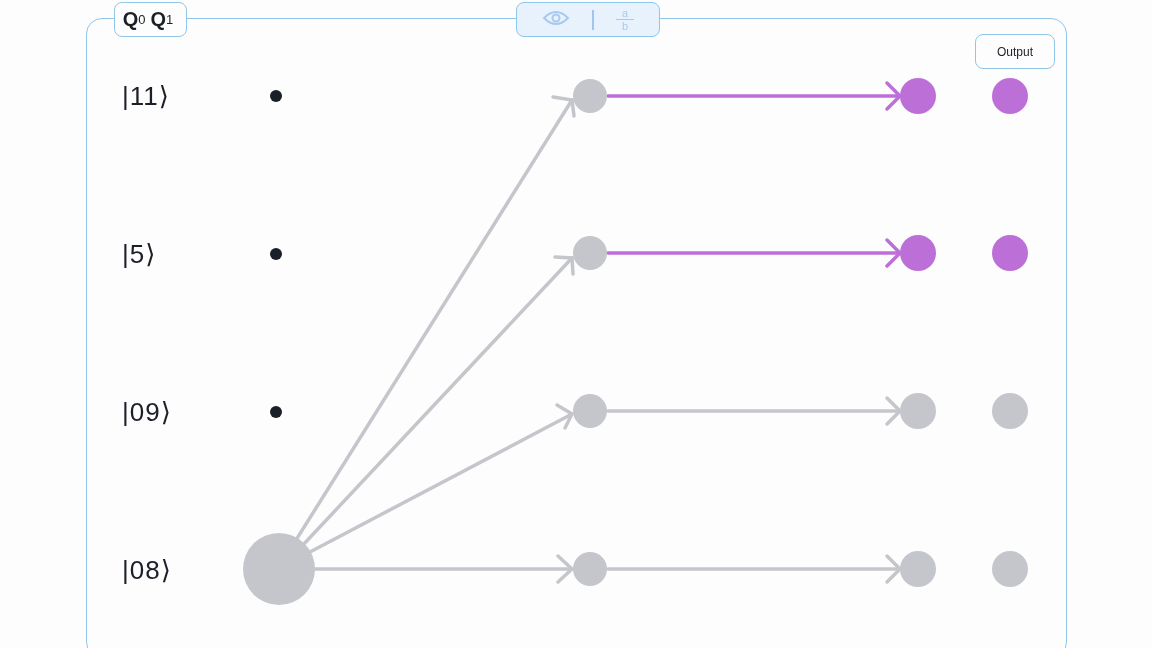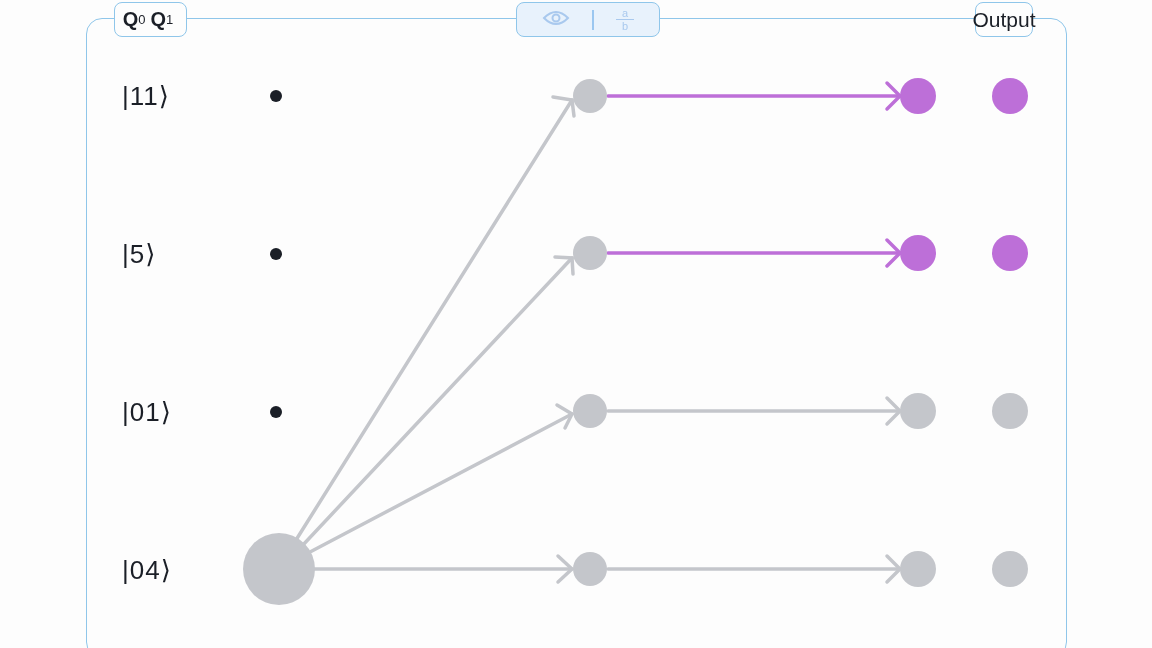--- a/index.html
+++ b/index.html
@@ -13,21 +13,21 @@
     border:1.5px solid #8fc6ea; border-radius:16px; box-sizing:border-box;
   }
   .tag {
     position:absolute; top:2px; height:35px; box-sizing:border-box;
     border:1.5px solid #8fc6ea; border-radius:8px; background:#fdfdfd;
     display:flex; align-items:center; justify-content:center;
     color:#1b1f27;
   }
   .tag-qubits { left:114px; width:73px; font-size:20px; font-weight:600; }
   .tag-qubits sub { font-size:13px; font-weight:400; vertical-align:-2px; margin-right:5px; }
-  .tag-output { left:975px; width:58px; font-size:21px; }
+  .tag-output { left:975px; width:80px; font-size:12px;margin-top:32px; }
   .tag-tools {
     left:516px; width:144px; background:#e8f2fc; gap:22px;
   }
   .sep { width:2px; height:20px; background:#9bc7f0; }
   .frac { display:flex; flex-direction:column; align-items:center; font-size:11px; color:#a9c9ee; line-height:10px; }
   .frac .bar { width:18px; height:1.5px; background:#a9c9ee; margin:1px 0; }
   .label {
     position:absolute; left:122px; font-size:26px; color:#1b1f27;
     height:40px; line-height:40px; letter-spacing:1px;text-align:right;
   }
@@ -57,22 +57,22 @@
     <span>a</span>
     <span class="bar"></span>
     <span>b</span>
   </span>
 </div>
 
 <div class="tag tag-output">Output</div>
 
 <div class="label" style="top:76px">|11⟩</div>
 <div class="label" style="top:234px">|5⟩</div>
-<div class="label" style="top:392px">|01⟩</div>
-<div class="label" style="top:550px">|04⟩</div>
+<div class="label" style="top:392px">|09⟩</div>
+<div class="label" style="top:550px">|08⟩</div>
 
 <svg class="diag" width="1152" height="648" viewBox="0 0 1152 648">
   <defs>
     <marker id="ag" viewBox="0 0 12 12" refX="11" refY="6" markerWidth="7" markerHeight="7" orient="auto" markerUnits="userSpaceOnUse">
     </marker>
   </defs>
   <g fill="none" stroke-linecap="round" stroke-width="3.5">
 
     <g stroke="#c4c6cb">
       <line x1="296" y1="540" x2="572" y2="100"></line>

